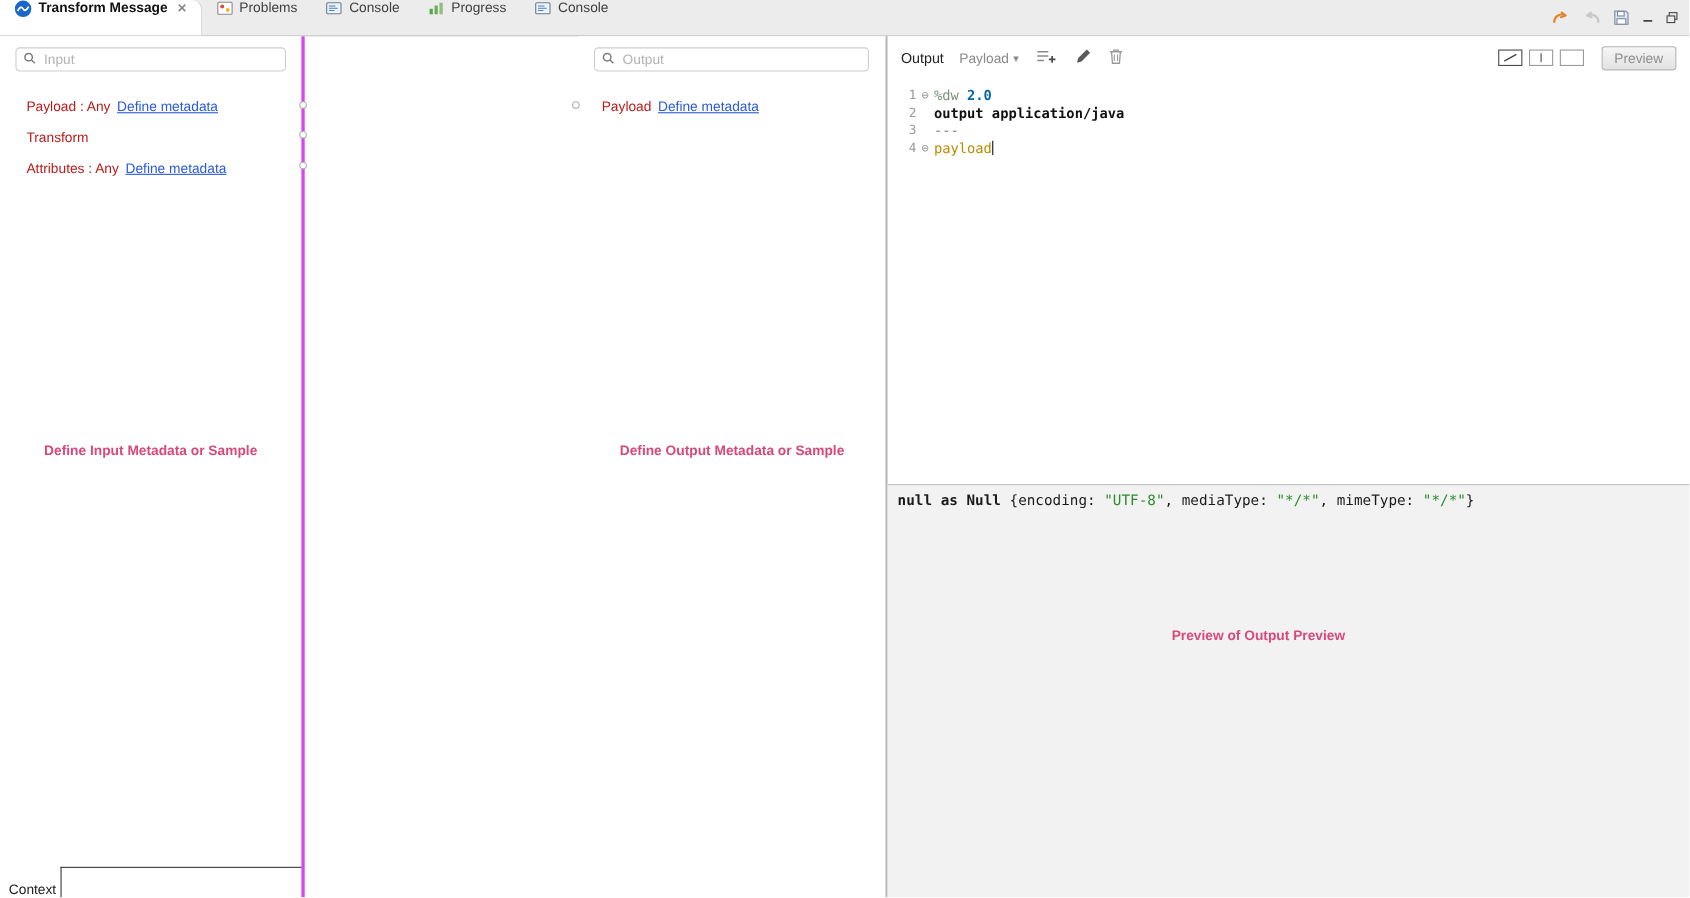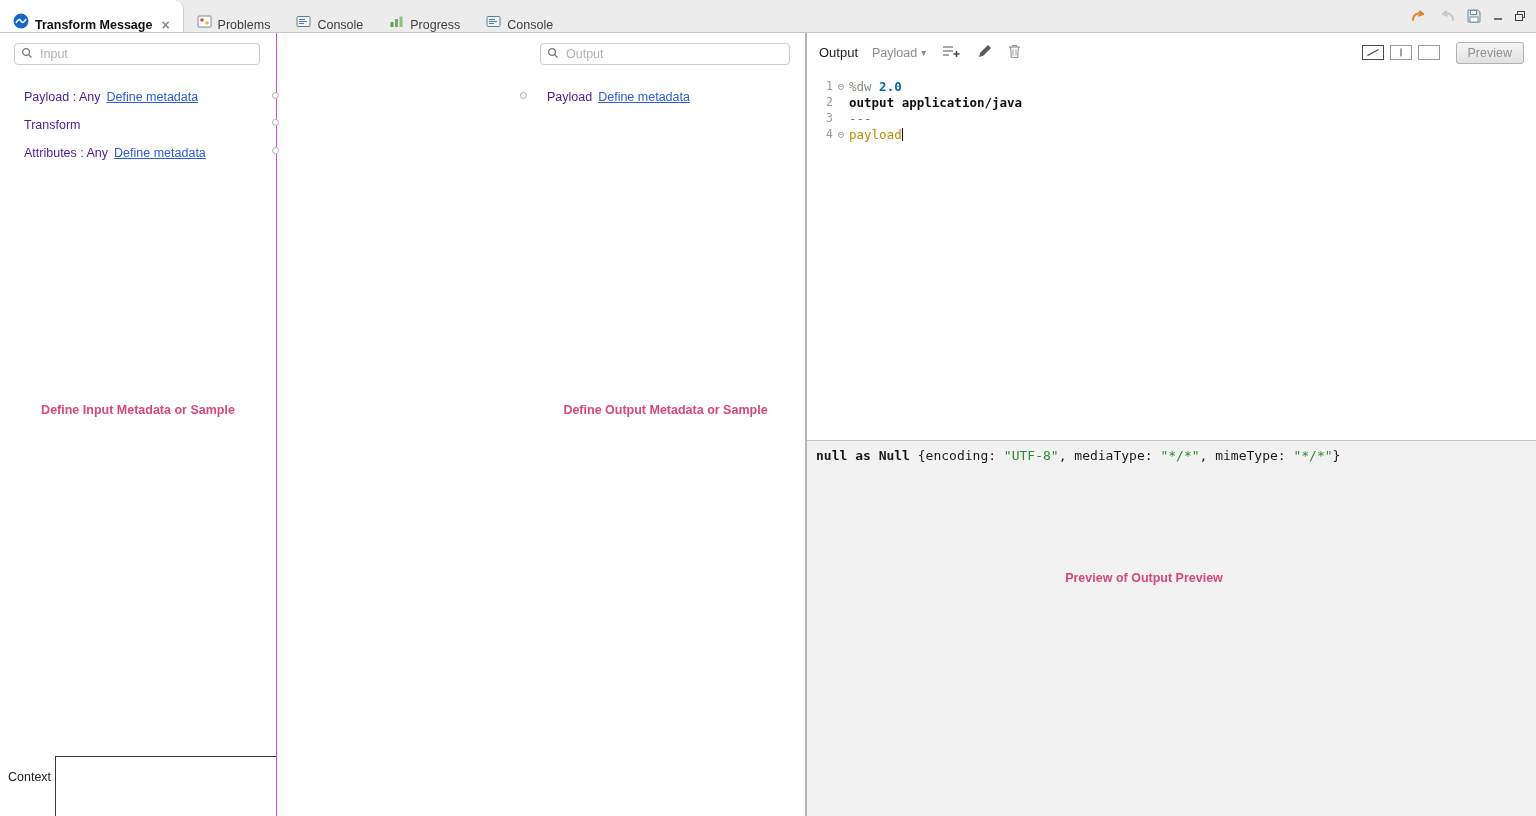--- a/index.html
+++ b/index.html
@@ -9,34 +9,34 @@
     background: #fff; font-family: "Liberation Sans", sans-serif;
     font-size: 12.5px; color: #1a1a1a;
   }
 
   
   .tabbar {
     position: absolute; top: 0; left: 0; right: 0; height: 33px;
     background: #ececec; border-bottom: 1px solid #c6c6c6;
     display: flex; align-items: stretch;
   }
-  .tab { display: flex; align-items: flex-end; gap: 6px; padding: 0 13px; color: #3f3f3f; }
+  .tab { display: flex; align-items: flex-start; gap: 6px; padding: 0 13px; color: #3f3f3f; }
   .tab.active {
     background: #fff; border-right: 1px solid #cfcfcf;
     border-top-right-radius: 9px; font-weight: 600; color: #111;
   }
   .tab .close { color: #8a8a8a; font-size: 14px; margin-left: 3px; line-height: 1; }
   .tab svg { flex: none; }
   .tabbar-right { margin-left: auto; display: flex; align-items: center; gap: 10px; padding-right: 10px; }
   .tb-btn { display: flex; align-items: center; }
 
   
   .input-panel {
     position: absolute; left: 0; top: 33px; bottom: 0; width: 277px;
-    background: #fff; border-right: 1px solid #d946ef;
+    background: #fff; border-right: 3px solid #d946ef;
   }
   .mapping-panel {
     position: absolute; left: 278px; top: 33px; bottom: 0; width: 247px;
     background: #f5f5f5; border-right: 1px solid #d9d9d9;
   }
   .output-panel {
     position: absolute; left: 526px; top: 33px; bottom: 0; width: 279px;
     background: #fff;
   }
   .editor-divider { position: absolute; left: 805px; top: 33px; bottom: 0; width: 2px; background: #b5b5b5; }
@@ -49,42 +49,42 @@
     display: flex; align-items: center; padding: 0 6px; gap: 5px;
   }
   .searchbox input { border: none; outline: none; flex: 1; background: transparent; font-size: 12.5px; color: #333; font-family: "Liberation Sans", sans-serif; }
   .searchbox input::placeholder { color: #b3b3b3; }
   .sb-input { width: 246px; }
   .sb-output { width: 250px; }
 
   
   .tree { position: absolute; top: 50px; left: 24px; right: 6px; }
   .tree-row { height: 28px; display: flex; align-items: center; white-space: nowrap; }
-  .tree-label { color: #4c1d95; }
+  .tree-label { color: #b91c1c; }
   .meta-link { color: var(--link-blue, #2b5bd7); text-decoration: underline; margin-left: 6px; cursor: pointer; }
 
   .annotation {
     position: absolute; left: 0; right: 0; text-align: center;
     color: var(--accent-pink, #d9487b); font-weight: bold; font-size: 12.5px;
   }
   .panel-annotation { top: 370px; }
 
   
   .dot {
     position: absolute; width: 7px; height: 7px; border: 1px solid #b0b0b0;
     border-radius: 50%; background: #fff; z-index: 5;
   }
 
   
   .dragdrop { position: absolute; top: 310px; left: 50%; transform: translateX(-50%); text-align: center; }
   .dragdrop svg { display: block; margin: 0 auto 8px auto; }
   .dd-text { color: #bdbdbd; font-size: 12.5px; line-height: 17px; white-space: nowrap; }
 
   
-  .context-wrap { position: absolute; left: 0; right: 0; bottom: 0; height: 60px; }
+  .context-wrap { position: absolute; left: 0; right: 0; bottom: 0; height: 28px; }
   .ctx-hline { position: absolute; left: 55px; right: 0; top: 0; border-top: 1px solid #3a3a3a; }
   .ctx-vline { position: absolute; left: 55px; top: 0; bottom: 0; border-left: 1px solid #3a3a3a; }
   .ctx-label { position: absolute; left: 8px; top: 14px; color: #222; }
 
   
   .editor-header { position: absolute; top: 0; left: 0; right: 0; height: 39px; display: flex; align-items: center; padding: 0 12px; }
   .eh-output { color: #222; font-size: 13px; }
   .eh-target { color: #8a8a8a; margin-left: 14px; display: flex; align-items: center; gap: 4px; }
   .eh-caret { font-size: 10px; color: #8a8a8a; }
   .eh-icon { margin-left: 16px; display: flex; align-items: center; cursor: pointer; }

